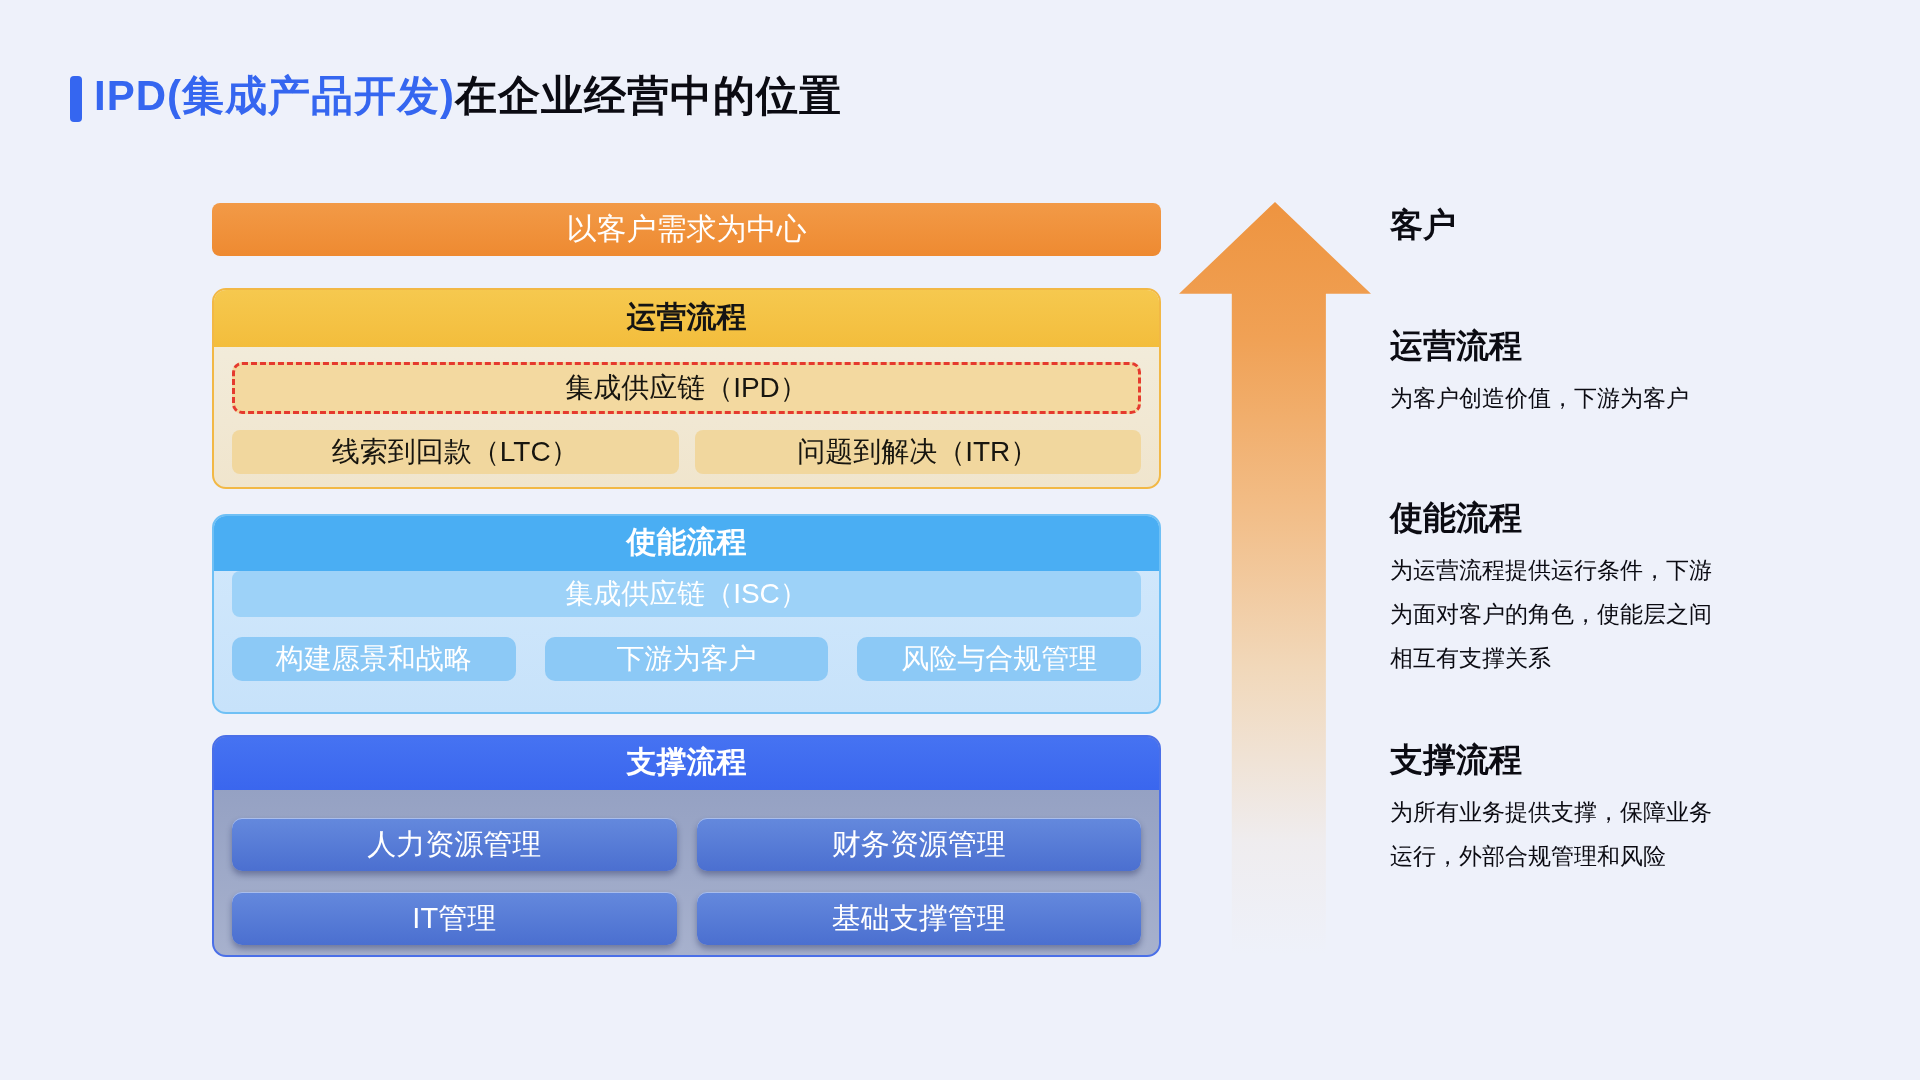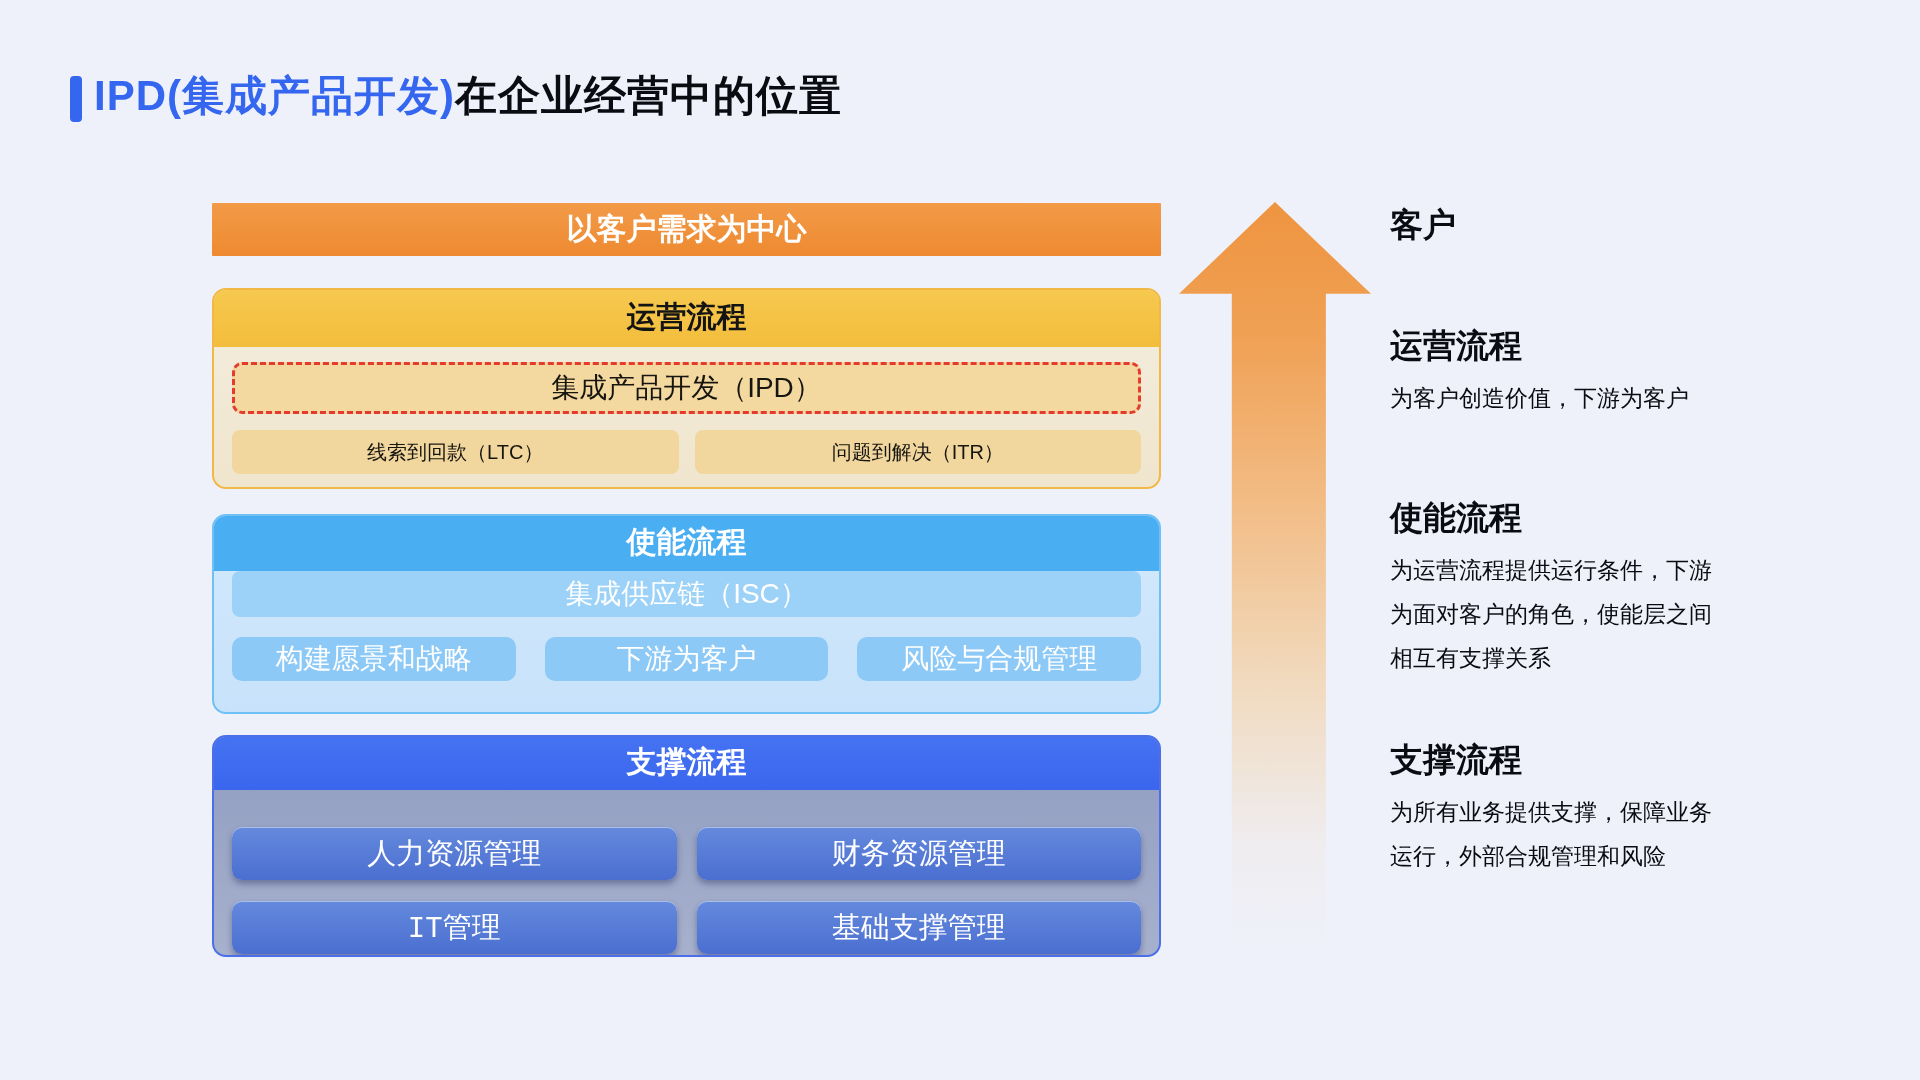--- a/index.html
+++ b/index.html
@@ -8,53 +8,53 @@
 
   
   .accent-bar{position:absolute;left:70px;top:76px;width:12px;height:46px;border-radius:4px;background:#3566f0;}
   .page-title{position:absolute;left:94px;top:68px;font-size:42px;font-weight:800;letter-spacing:1px;white-space:nowrap;}
   .page-title .hl{color:#3566f0;}
   .page-title .rest{color:#0b0b12;}
 
   
   .col{position:absolute;left:212px;width:949px;}
 
-  .customer-bar{top:203px;height:53px;border-radius:1px;
+  .customer-bar{top:203px;height:53px;border-radius:8px;
     background:linear-gradient(180deg,#f29a47,#ee8a31);
     display:flex;align-items:center;justify-content:center;
-    color:#fff;font-size:30px;font-weight:700;}
+    color:#fff;font-size:30px;font-weight:400;}
 
   .section{border-radius:14px;overflow:hidden;box-sizing:border-box;}
   .sec-header{display:flex;align-items:center;justify-content:center;font-weight:800;font-size:30px;}
   .sec-body{box-sizing:border-box;padding-left:18px;padding-right:18px;}
 
   
   .op{top:288px;height:201px;border:2px solid #f2b845;background:linear-gradient(180deg,#f3eedf,#f0e5cd);}
   .op .sec-header{height:59px;background:linear-gradient(180deg,#f6c94f,#f3bd3c);color:#141414;margin:-2px -2px 0 -2px;border-radius:12px 12px 0 0;}
   .op .sec-body{padding-top:15px;}
   .ipd-box{height:46px;border:3px dashed #e53a2e;border-radius:10px;background:#f3d9a0;
     display:flex;align-items:center;justify-content:center;font-size:28px;color:#17150f;}
   .row{display:flex;}
   .row.two{gap:16px;margin-top:16px;}
   .cell{flex:1;display:flex;align-items:center;justify-content:center;}
-  .sand{height:44px;border-radius:8px;background:#f1d79e;font-size:20px;color:#17150f;}
+  .sand{height:44px;border-radius:8px;background:#f1d79e;font-size:28px;color:#17150f;}
 
   
   .en{top:514px;height:200px;border:2px solid #6fc0f5;background:linear-gradient(180deg,#d3e9fc,#c7e2fa);}
   .en .sec-header{height:57px;background:#4aaef3;color:#fff;margin:-2px -2px 0 -2px;border-radius:12px 12px 0 0;}
   .en .sec-body{}
   .isc-box{height:46px;border-radius:8px;background:#9dd2f8;
     display:flex;align-items:center;justify-content:center;font-size:28px;color:#fff;}
   .row.three{gap:29px;margin-top:20px;}
   .sky{height:44px;border-radius:10px;background:#8cc9f6;font-size:28px;color:#fff;}
 
   
   .sup{top:735px;height:222px;border:2px solid #4a6fe8;background:linear-gradient(180deg,#8f9cc0,#a7b1cd);}
   .sup .sec-header{height:55px;background:linear-gradient(180deg,#4673f2,#3a66ee);color:#fff;margin:-2px -2px 0 -2px;border-radius:12px 12px 0 0;}
-  .sup .sec-body{padding-top:37px;font-family:Liberation Mono, monospace;}
+  .sup .sec-body{padding-top:28px;}
   .row.sup-row{gap:20px;}
   .row.sup-row + .row.sup-row{margin-top:21px;}
   .navy{height:53px;border-radius:10px;font-size:29px;color:#fff;
     background:linear-gradient(180deg,#6489dd,#4b6fd0);
     box-shadow:0 4px 6px rgba(30,40,90,.4), inset 0 1px 0 rgba(255,255,255,.45);}
 
   
   .up-arrow{position:absolute;left:1179px;top:202px;width:192px;height:753px;
     background:linear-gradient(180deg,#ee9440 0%,#f0a155 18%,#f2bc85 40%,#f1d8ba 62%,rgba(242,223,204,.25) 85%,rgba(242,223,204,0) 100%);
     clip-path:polygon(50% 0%,100% 12.2%,76.5% 12.2%,76.5% 100%,27.5% 100%,27.5% 12.2%,0% 12.2%);}
@@ -76,21 +76,21 @@
   <div class="accent-bar"></div>
   <div class="page-title">
     <span class="hl">IPD(集成产品开发)</span><span class="rest">在企业经营中的位置</span>
   </div>
 
   <div class="col customer-bar">以客户需求为中心</div>
 
   <div class="col section op">
     <div class="sec-header">运营流程</div>
     <div class="sec-body">
-      <div class="ipd-box">集成产品开发（IPD）</div>
+      <div class="ipd-box">集成供应链（IPD）</div>
       <div class="row two">
         <div class="cell sand">线索到回款（LTC）</div>
         <div class="cell sand">问题到解决（ITR）</div>
       </div>
     </div>
   </div>
 
   <div class="col section en">
     <div class="sec-header">使能流程</div>
     <div class="sec-body">

